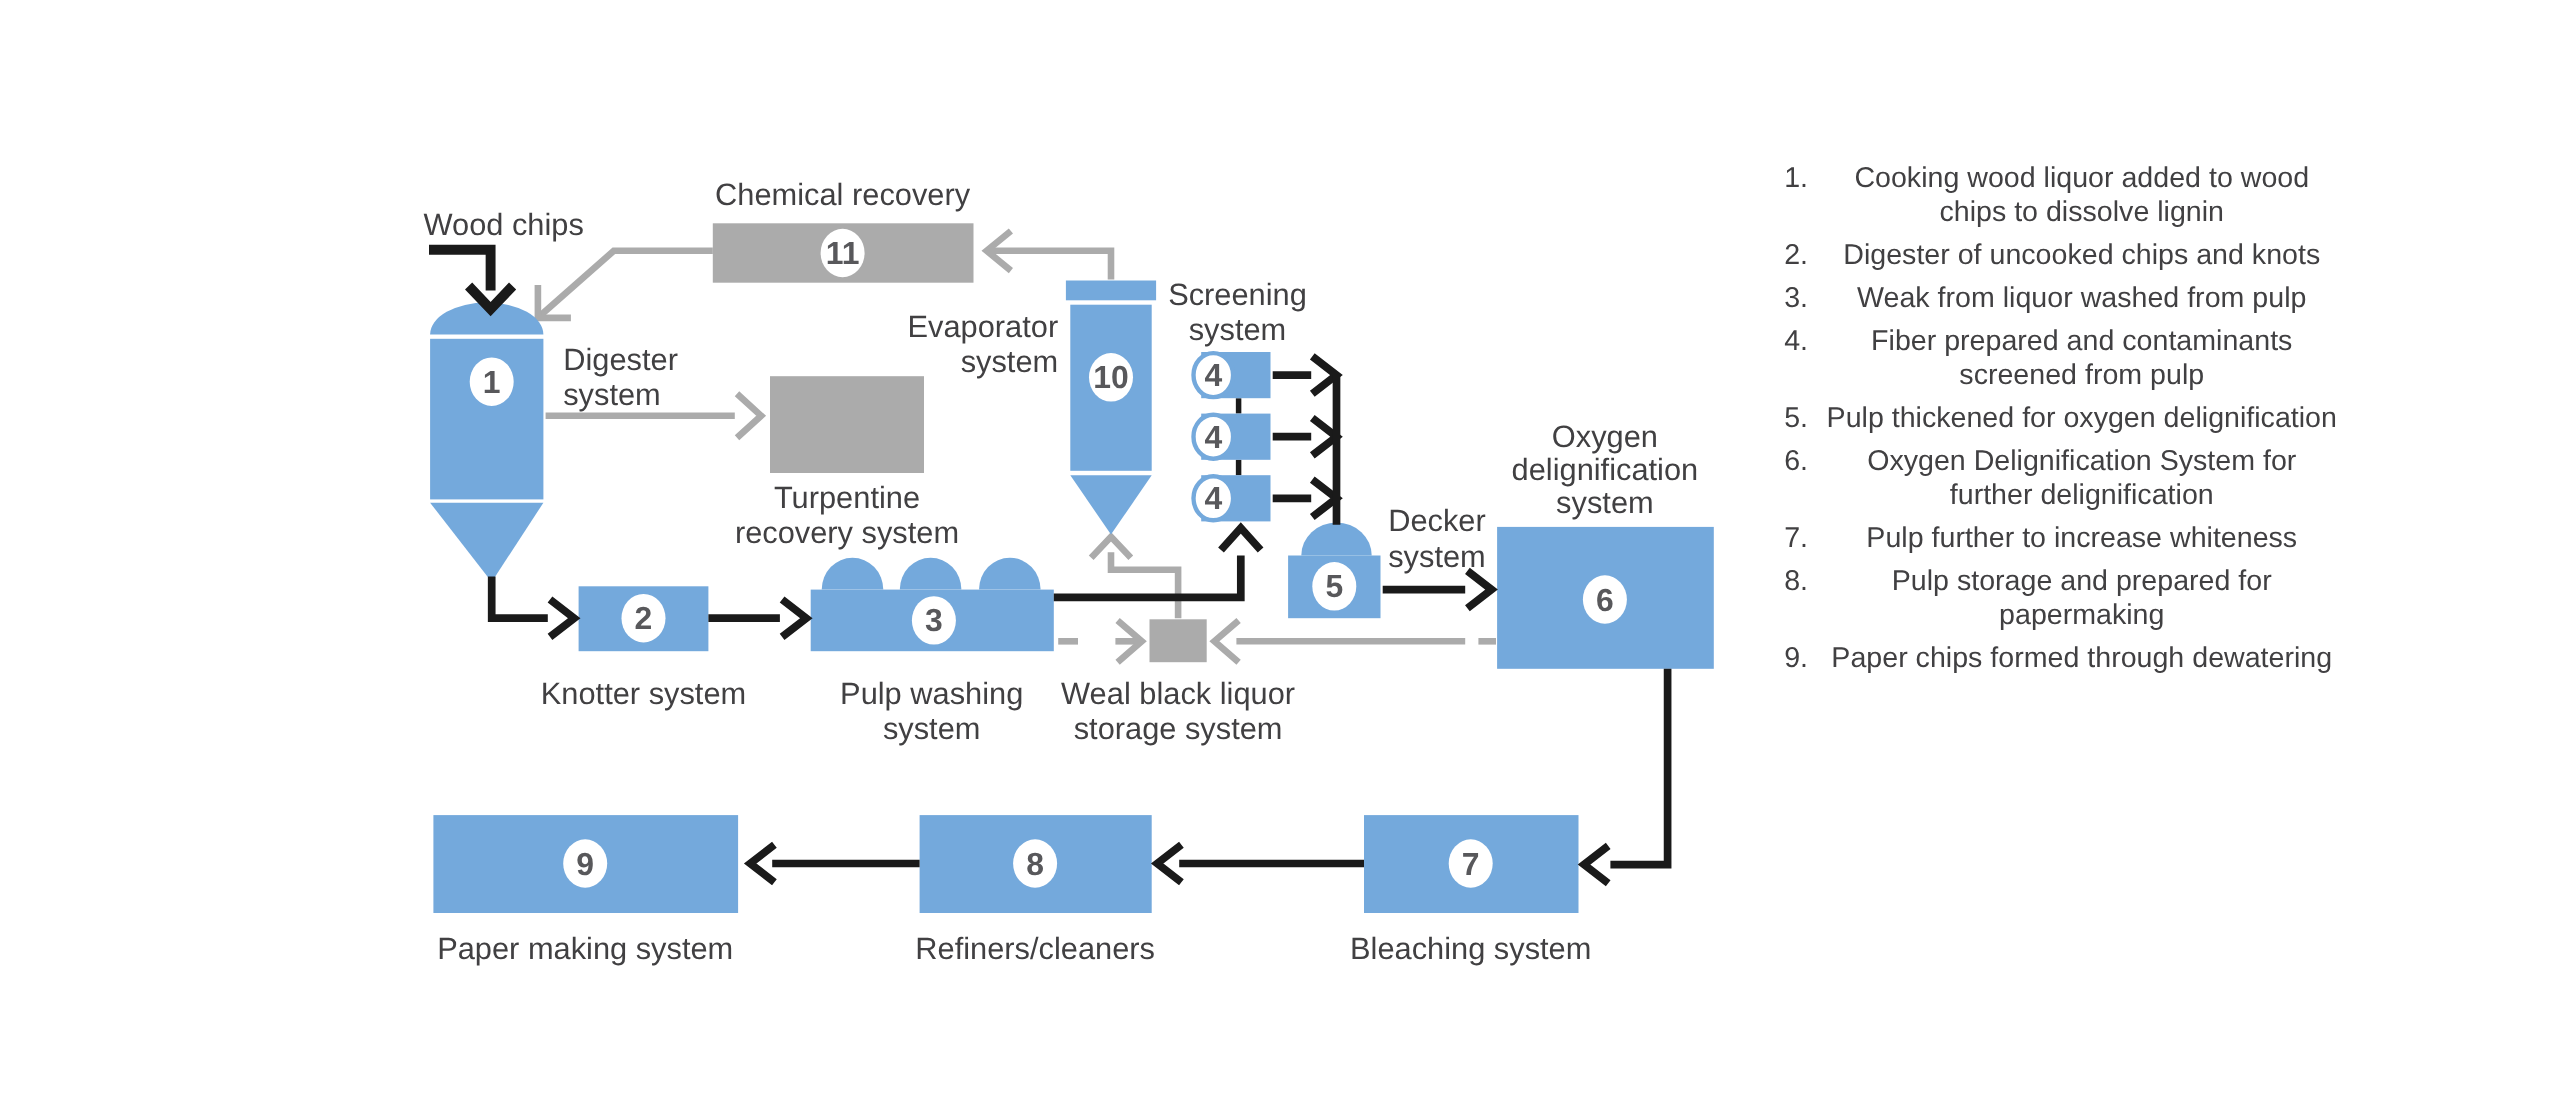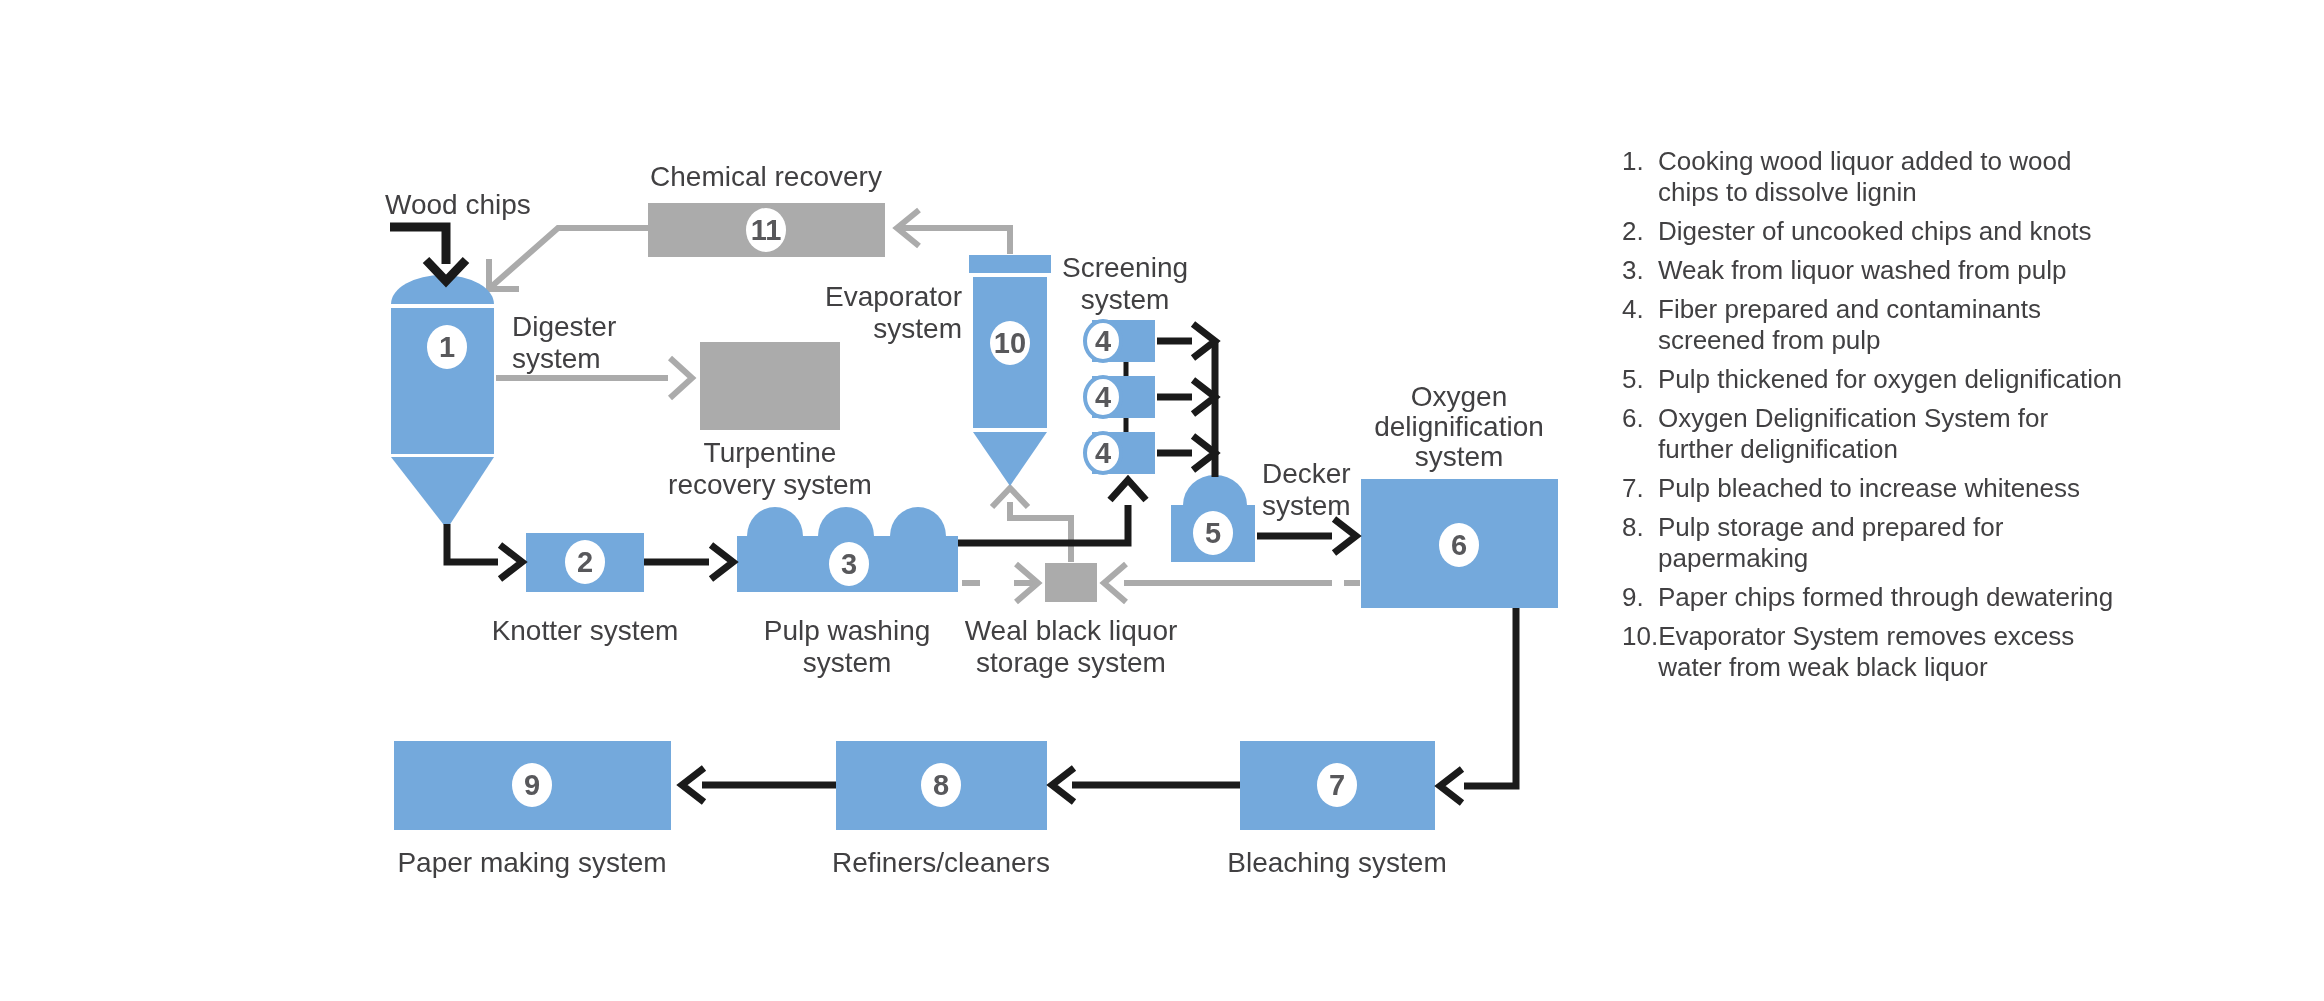--- a/index.html
+++ b/index.html
@@ -4,21 +4,21 @@
 <style>
   html,body{margin:0;padding:0;background:#ffffff;}
   body{width:2324px;height:1001px;position:relative;font-family:"Liberation Sans",sans-serif;}
   .canvas{position:absolute;inset:0;background:#ffffff;}
   svg{position:absolute;left:0;top:0;}
   svg text{font-family:"Liberation Sans",sans-serif;fill:#414042;font-size:28px;}
   svg text.num{font-size:29px;font-weight:bold;fill:#58585b;}
   .legend{position:absolute;left:1622px;top:146px;width:505px;color:#414042;font-size:26px;line-height:31px;}
   .legend-item{display:flex;margin-bottom:8px;}
   .legend-num{flex:0 0 36px;}
-  .legend-text{flex:1;}
+  .legend-text{flex:1;text-align:center;}
 </style>
 </head>
 <body>
 
 <div class="canvas">
 
 <svg width="2324" height="1001" viewBox="0 0 2324 1001">
 
   <g stroke="#ababab" stroke-width="6" fill="none">
 
@@ -215,29 +215,25 @@
   <div class="legend-item">
     <span class="legend-num">5.</span>
     <span class="legend-text">Pulp thickened for oxygen delignification</span>
   </div>
   <div class="legend-item">
     <span class="legend-num">6.</span>
     <span class="legend-text">Oxygen Delignification System for further delignification</span>
   </div>
   <div class="legend-item">
     <span class="legend-num">7.</span>
-    <span class="legend-text">Pulp bleached to increase whiteness</span>
+    <span class="legend-text">Pulp further to increase whiteness</span>
   </div>
   <div class="legend-item">
     <span class="legend-num">8.</span>
     <span class="legend-text">Pulp storage and prepared for papermaking</span>
   </div>
   <div class="legend-item">
     <span class="legend-num">9.</span>
     <span class="legend-text">Paper chips formed through dewatering</span>
   </div>
-  <div class="legend-item">
-    <span class="legend-num">10.</span>
-    <span class="legend-text">Evaporator System removes excess water from weak black liquor</span>
-  </div>
 </div>
 
 </div>
 
 </body></html>

